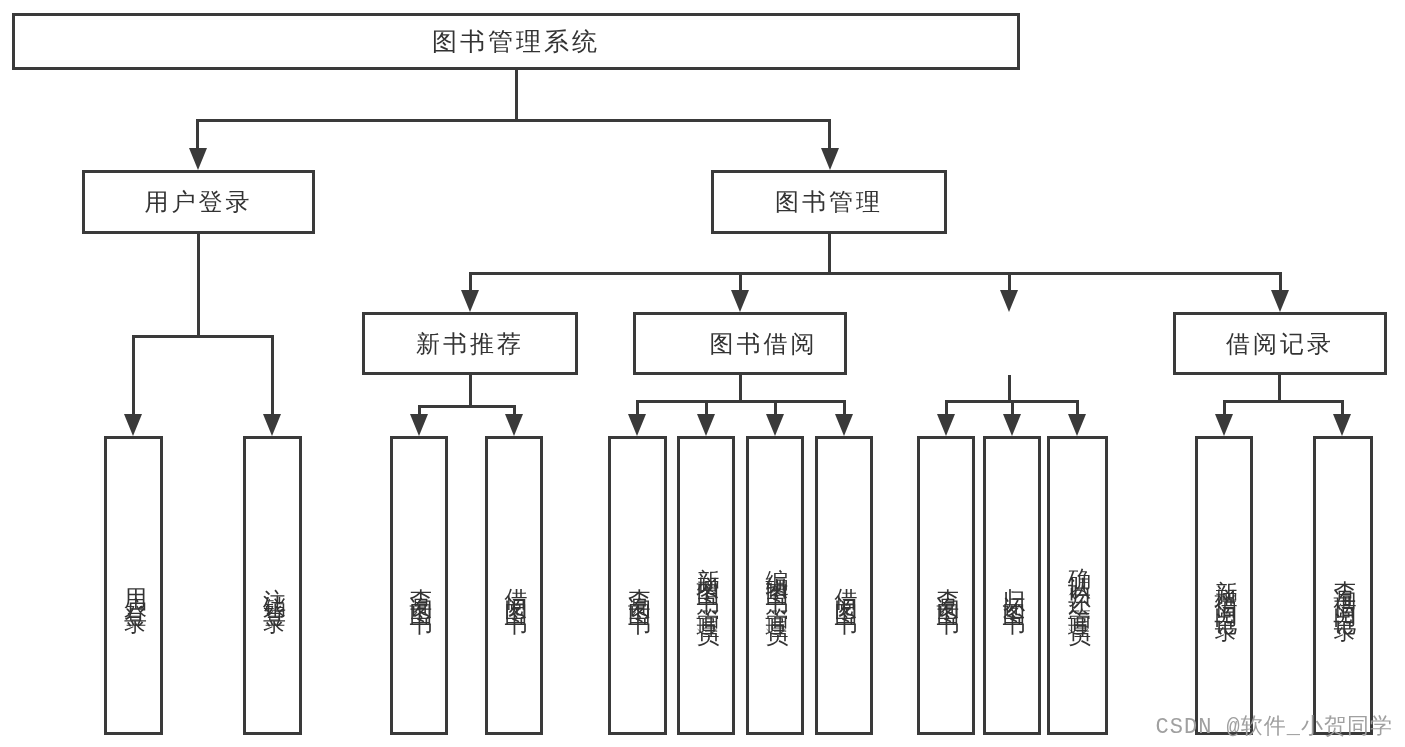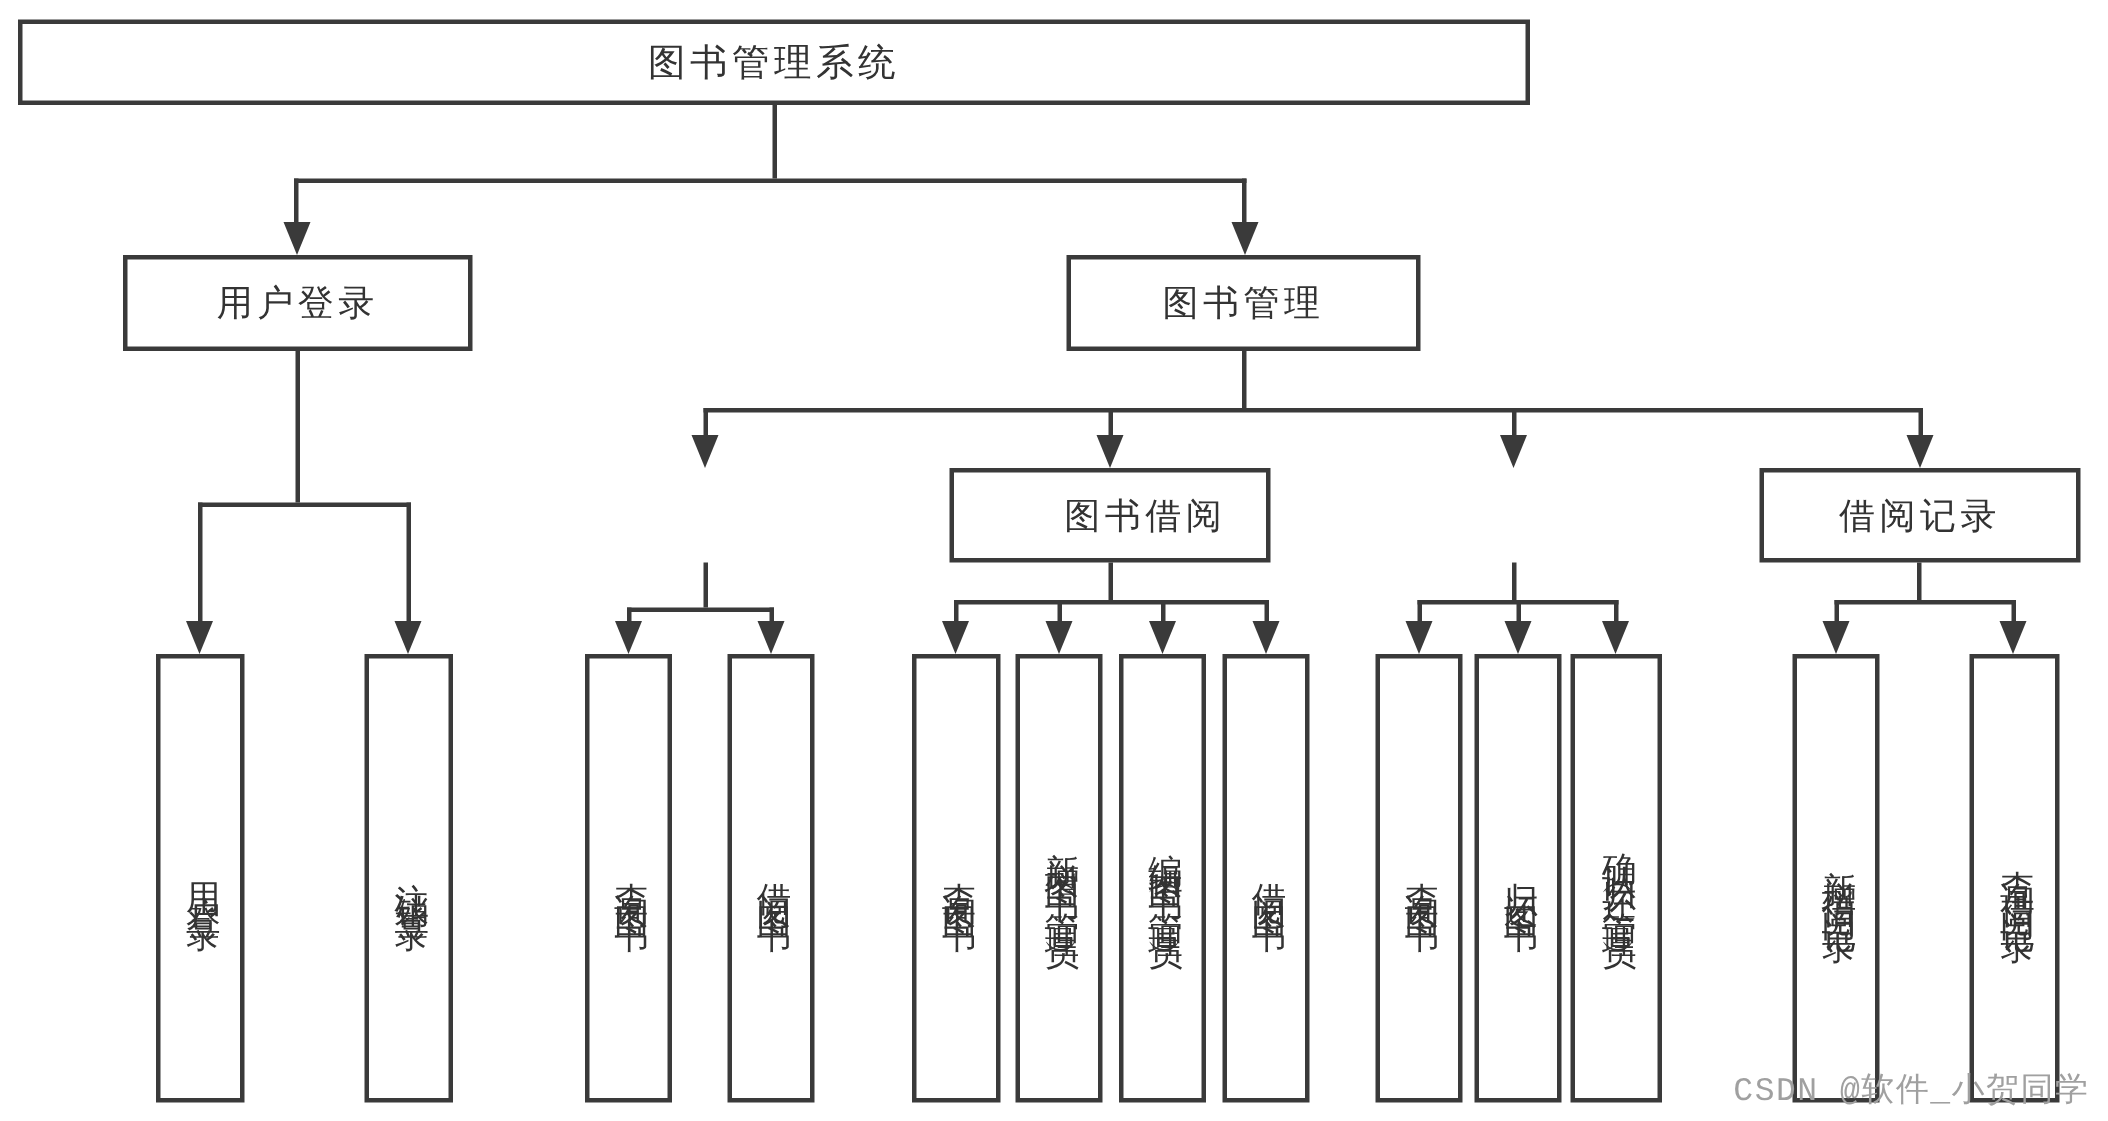--- a/index.html
+++ b/index.html
@@ -63,20 +63,21 @@
   <div class="ln" style="left:469px;top:272px;width:813px;height:3px;"></div>
   <div class="ln" style="left:469px;top:272px;width:3px;height:20px;"></div>
   <div class="arrow" style="left:461px;top:290px;"></div>
   <div class="ln" style="left:739px;top:272px;width:3px;height:20px;"></div>
   <div class="arrow" style="left:731px;top:290px;"></div>
   <div class="ln" style="left:1008px;top:272px;width:3px;height:20px;"></div>
   <div class="arrow" style="left:1000px;top:290px;"></div>
   <div class="ln" style="left:1279px;top:272px;width:3px;height:20px;"></div>
   <div class="arrow" style="left:1271px;top:290px;"></div>
 
+  <div class="box hlabel" style="left:362px;top:312px;width:216px;height:63px;">新书推荐</div>
   <div class="box hlabel" style="left:633px;top:312px;width:214px;height:63px;padding-left:47px;">图书借阅</div>
   <div class="box hlabel" style="left:1173px;top:312px;width:214px;height:63px;">借阅记录</div>
 
   <div class="ln" style="left:469px;top:375px;width:3px;height:30px;"></div>
   <div class="ln" style="left:418px;top:405px;width:98px;height:3px;"></div>
   <div class="ln" style="left:418px;top:405px;width:3px;height:11px;"></div>
   <div class="arrow" style="left:410px;top:414px;"></div>
   <div class="ln" style="left:513px;top:405px;width:3px;height:11px;"></div>
   <div class="arrow" style="left:505px;top:414px;"></div>
 

